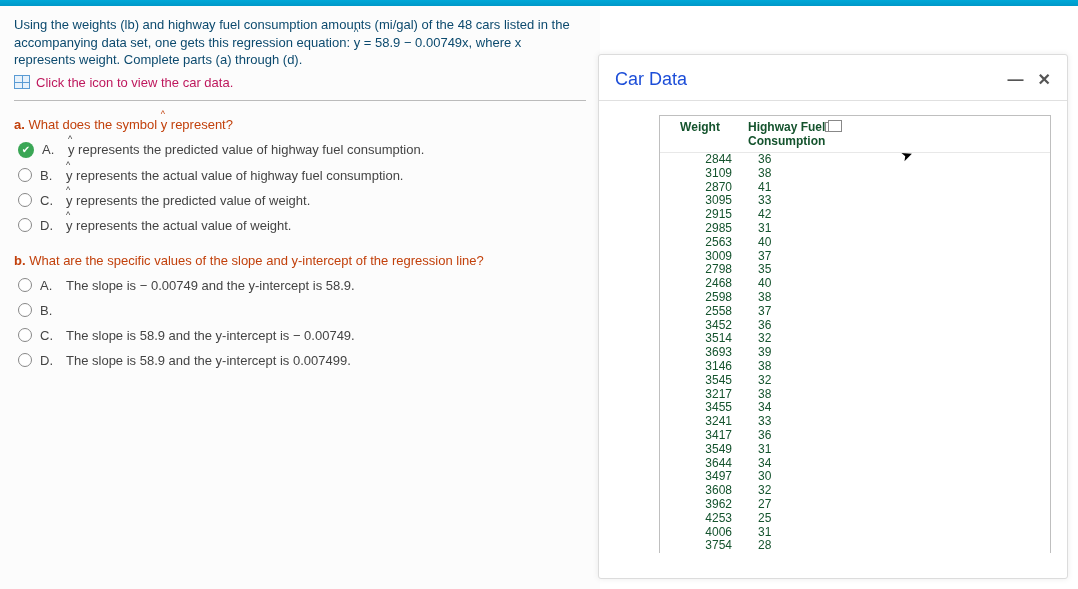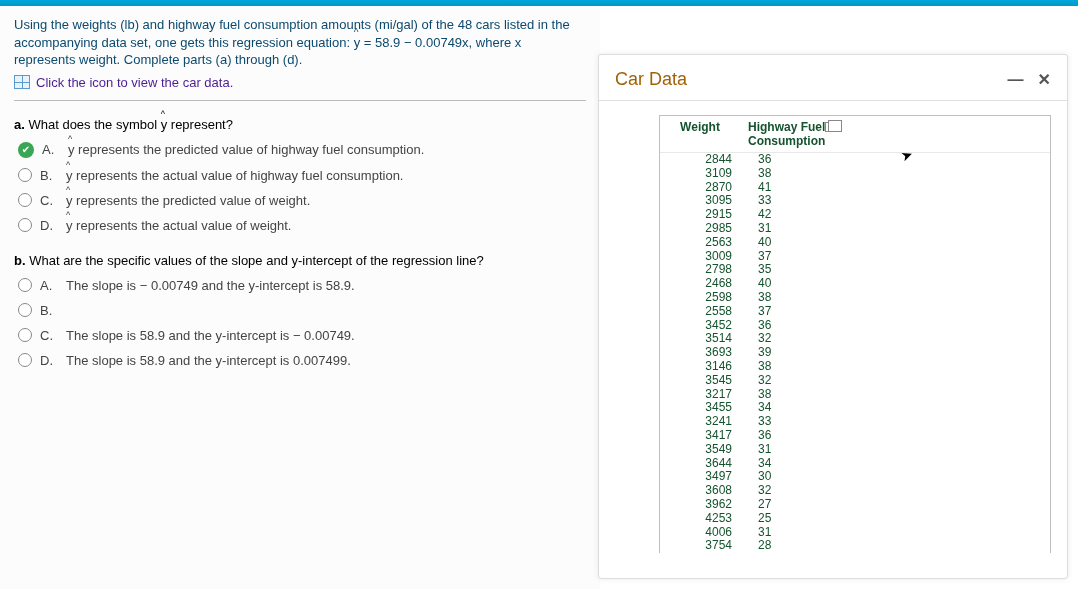--- a/index.html
+++ b/index.html
@@ -3,38 +3,38 @@
 <meta charset="utf-8">
 <style>
   * { box-sizing: border-box; margin: 0; padding: 0; }
   body { font-family: Arial, Helvetica, sans-serif; font-size: 13px; color: #333; background: #fff; width: 1078px; height: 589px; overflow: hidden; position: relative; }
   .topbar { height: 6px; background: linear-gradient(to bottom, #00a8d8, #0098c8); }
   .page { display: flex; height: calc(100% - 6px); }
   .left { width: 600px; padding: 10px 14px; background: #fcfcfc; }
   .intro { font-size: 13px; line-height: 1.35; color: #0c4a6e; }
   .eq .hat { position: relative; }
   .eq .hat::before { content: "^"; position: absolute; top: -9px; left: 0; font-size: 10px; }
-  .click-row { margin-top: 6px; font-size: 13px; color: #4c1d95; display: flex; align-items: center; gap: 6px; }
+  .click-row { margin-top: 6px; font-size: 13px; color: #be185d; display: flex; align-items: center; gap: 6px; }
   .table-icon { display: inline-flex; width: 16px; height: 14px; border: 1px solid #5a9bd4; background: #e8f2fb; position: relative; }
   .table-icon::before, .table-icon::after { content: ""; position: absolute; background: #5a9bd4; }
   .table-icon::before { left: 7px; top: 0; width: 1px; height: 100%; }
   .table-icon::after { top: 6px; left: 0; height: 1px; width: 100%; }
   hr.sep { margin: 10px 0 16px 0; border: none; border-top: 1px solid #bbb; }
-  .question { font-size: 13px; color: #000000; margin-bottom: 10px; }
+  .question { font-size: 13px; color: #c2410c; margin-bottom: 10px; }
   .yhat { position: relative; display: inline-block; }
   .yhat::before { content: "^"; position: absolute; top: -8px; left: 0; font-size: 9px; }
   .choices { margin: 4px 0 20px 4px; }
   .choice { display: flex; align-items: center; gap: 8px; margin: 10px 0; font-size: 13px; color: #444; }
   .radio { width: 14px; height: 14px; border: 1px solid #888; border-radius: 50%; flex-shrink: 0; display: flex; align-items: center; justify-content: center; background: #fff; }
   .check-badge { width: 16px; height: 16px; border-radius: 50%; background: #3aa655; display: inline-flex; align-items: center; justify-content: center; flex-shrink: 0; }
   .check-badge::after { content: "✔"; color: #fff; font-size: 10px; }
   .choice-label { font-weight: normal; min-width: 18px; }
   .panel { position: absolute; top: 54px; right: 10px; bottom: 10px; width: 470px; background: #fff; border: 1px solid #dcdcdc; border-radius: 3px; box-shadow: 0 0 6px rgba(0,0,0,0.08); display: flex; flex-direction: column; }
   .panel-head { padding: 14px 16px 10px 16px; display: flex; align-items: center; }
-  .panel-title { font-size: 18px; color: #a16207; flex: 1; }
+  .panel-title { font-size: 18px; color: #1d4ed8; flex: 1; }
   .panel-ctrl { display: flex; gap: 14px; align-items: center; color: #555; }
   .ctrl-btn { cursor: pointer; font-weight: bold; font-size: 16px; }
   .cursor { position: absolute; top: 92px; right: 154px; font-size: 14px; color: #000; transform: rotate(-20deg); }
   .panel-sep { border: none; border-top: 1px solid #e0e0e0; margin: 0 0 14px 0; }
   .data-wrap { flex: 1; overflow: hidden; padding: 0 16px 0 60px; }
   .data-table { border: 1px solid #bfbfbf; border-bottom: none; font-size: 12px; color: #14532d; }
   .dt-header { display: flex; font-weight: bold; border-bottom: 1px solid #e8e8e8; }
   .dt-header .c1 { width: 80px; padding: 4px 8px; text-align: center; }
   .dt-header .c2 { width: 140px; padding: 4px 8px; text-align: left; display: flex; align-items: flex-start; }
   .dt-header .sub { font-weight: bold; font-size: 12px; }

